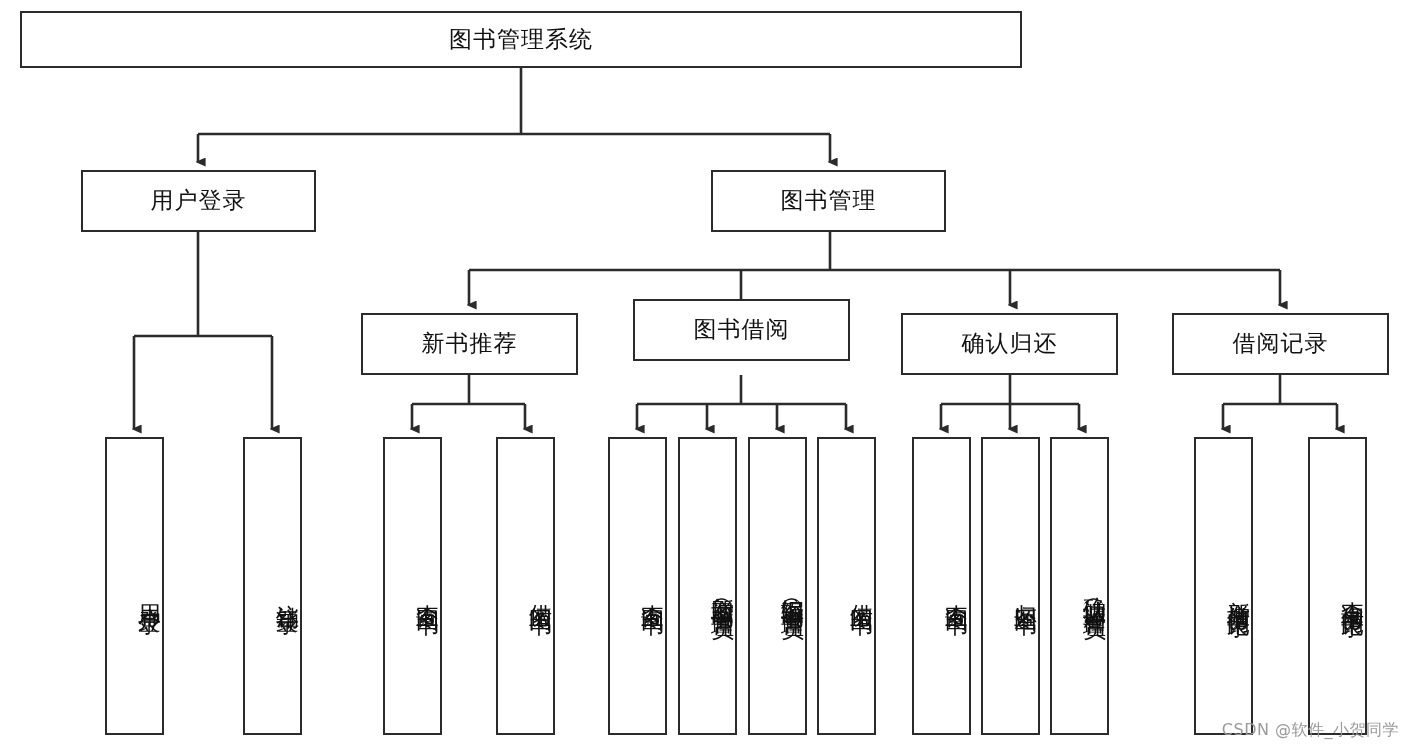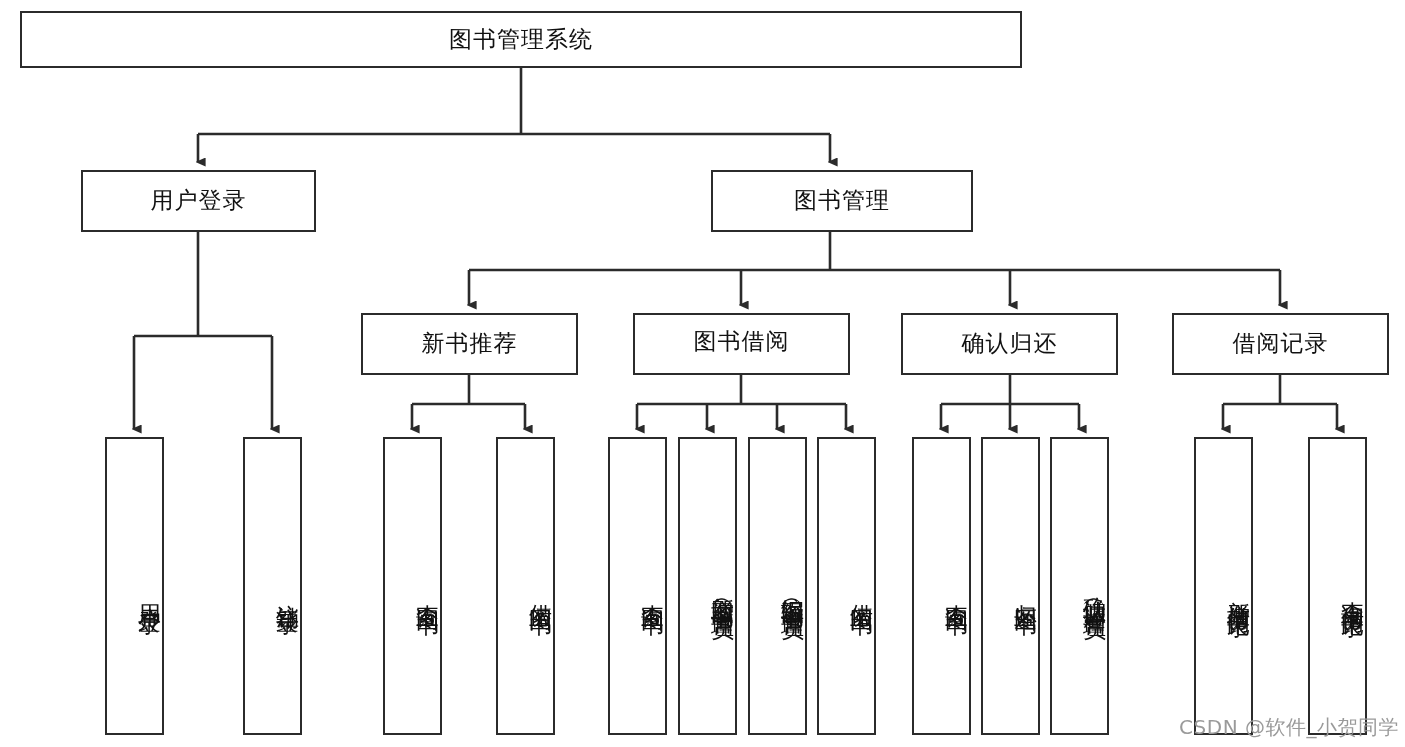--- a/index.html
+++ b/index.html
@@ -49,21 +49,21 @@
     line-height: 1.1;
     align-items: flex-start;
     justify-content: center;
     padding-top: 12px;
     white-space: nowrap;
   }
   .watermark {
     position: absolute;
     right: 12px;
     bottom: 6px;
-    font-size: 20px;
+    font-size: 16px;
     color: #9a9a9a;
     letter-spacing: 0.5px;
     white-space: nowrap;
     pointer-events: none;
   }
 </style>
 </head>
 <body>
 
 <div id="diagram-root">
@@ -118,28 +118,28 @@
     </g>
   </svg>
 
   <div class="node node-h" style="left:20px; top:11px; width:1002px; height:57px;">
     <span>图书管理系统</span>
   </div>
 
   <div class="node node-h" style="left:81px; top:170px; width:235px; height:62px;">
     <span>用户登录</span>
   </div>
-  <div class="node node-h" style="left:711px; top:170px; width:262px; height:62px;">
+  <div class="node node-h" style="left:711px; top:170px; width:235px; height:62px;">
     <span>图书管理</span>
   </div>
 
   <div class="node node-h" style="left:361px; top:313px; width:217px; height:62px;align-items:center;">
     <span>新书推荐</span>
   </div>
-  <div class="node node-h" style="left:633px; top:313px; width:217px; height:62px;font-family:Liberation Mono, monospace;">
+  <div class="node node-h" style="left:633px; top:299px; width:217px; height:62px;">
     <span>图书借阅</span>
   </div>
   <div class="node node-h" style="left:901px; top:313px; width:217px; height:62px;">
     <span>确认归还</span>
   </div>
   <div class="node node-h" style="left:1172px; top:313px; width:217px; height:62px;">
     <span>借阅记录</span>
   </div>
 
   <div class="node node-v" style="left:105px; top:437px; width:59px; height:298px;">

